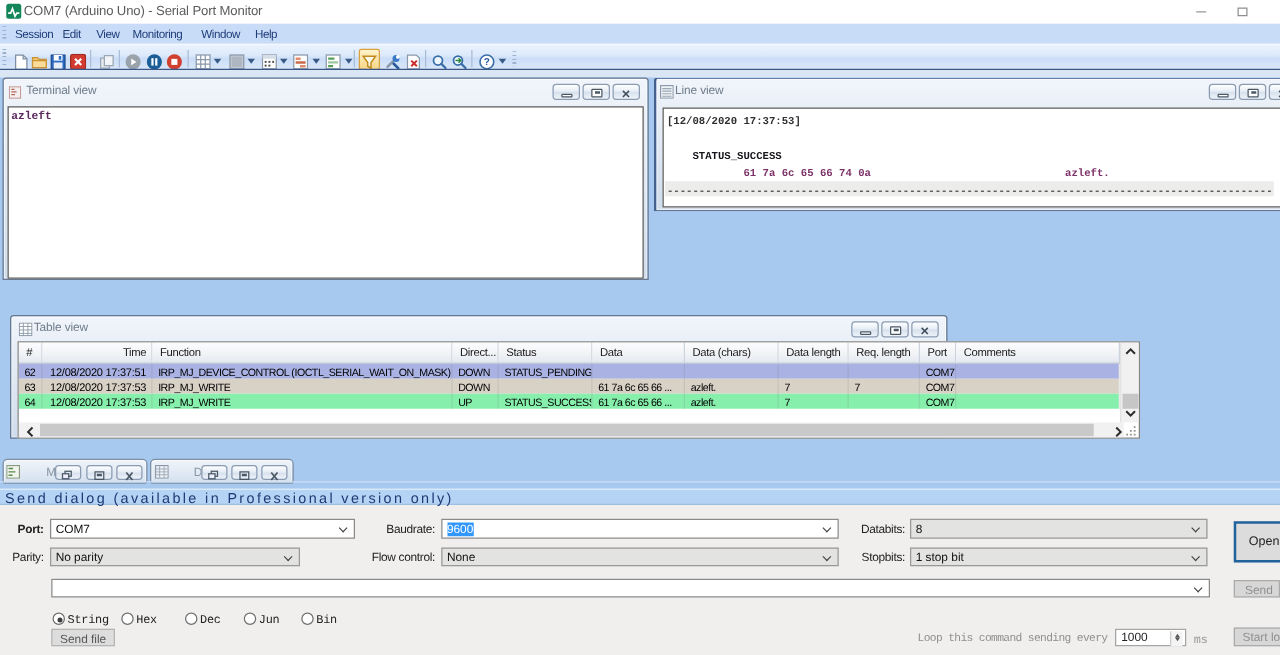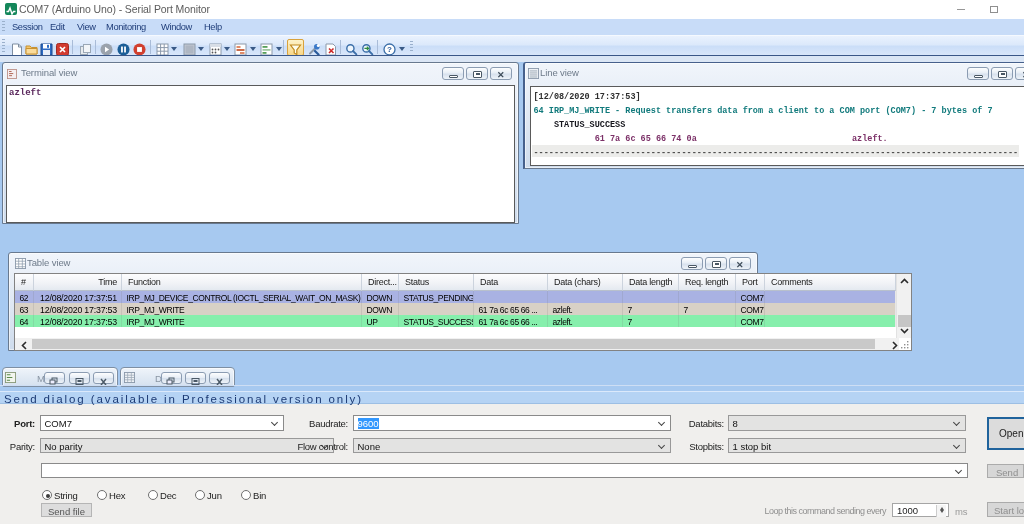--- a/index.html
+++ b/index.html
@@ -75,21 +75,21 @@
 #form { left:0; top:404px; width:1024px; height:120px; background:#f0efed; }
 .lbl { position:absolute; font-size:9.5px; letter-spacing:-0.25px; color:#222; text-align:right; }
 .combo { position:absolute; height:15px; border:1px solid #8a8a8a; font-size:9.5px; color:#111; padding:2px 0 0 3.5px; }
 .combo .chev { position:absolute; right:5px; top:4px; width:6px; height:6px; }
 .chev:before { content:""; position:absolute; left:0; top:0; width:4px; height:4px; border-right:1.3px solid #444; border-bottom:1.3px solid #444; transform:rotate(45deg); }
 .cwhite { background:#fff; }
 .cgray { background:#e3e3e2; border-color:#999; }
 .btn { position:absolute; background:#d7d7d7; border:1px solid #ababab; font-size:9.5px; color:#8f8f8f; text-align:center; }
 .radio { position:absolute; width:10px; height:10px; border:1px solid #6f6f6f; border-radius:50%; background:#fff; }
 .radio.sel:after { content:""; position:absolute; left:2.5px; top:2.5px; width:4px; height:4px; border-radius:50%; background:#3c3c3c; }
-.rlabel { position:absolute; font-size:9.5px; letter-spacing:-0.2px; color:#222; }
+.rlabel { position:absolute; font-size:9.5px; letter-spacing:-0.2px; color:#222;font-family:Liberation Mono, monospace; }
 </style>
 </head>
 <body>
 <div id="root">
 
   <div class="abs" id="titlebar"></div>
   <div class="abs" id="appicon">
     <svg width="12" height="12" viewBox="0 0 12 12">
         <polyline points="1.5,6.5 3.5,6.5 5,3 7,9 8.5,6.5 10.5,6.5" fill="none" stroke="#fff" stroke-width="1.4"></polyline>
       </svg>
@@ -273,21 +273,20 @@
         </div>
       <div class="cw-btn">
           <div class="g-max"></div>
         </div>
       <div class="cw-btn">
           <div class="g-x">✕</div>
         </div>
     </div>
     <div class="cw-content" id="lv-content">
       <div class="lvline" style="top:5px; color:#2e2e2e;">[12/08/2020 17:37:53]</div>
-      <div class="lvline" style="top:19px; color:#117a7c;">64 IRP_MJ_WRITE - Request transfers data from a client to a COM port (COM7) - 7 bytes of 7</div>
       <div class="lvline" style="top:33px; color:#16161d;">    STATUS_SUCCESS</div>
       <div class="lvline" style="top:47px; color:#7c3168;">            61 7a 6c 65 66 74 0a</div>
       <div class="lvline" style="top:47px; left:321px; color:#7c3168;">azleft.</div>
       <div id="lv-band"></div>
       <div class="lvline" style="top:61px; color:#4a4a4a;">-----------------------------------------------------------------------------------------------</div>
     </div>
   </div>
 
   <div class="cw" id="tview">
     <svg class="abs" style="left:6px; top:5px; width:11px; height:11px;" viewBox="0 0 12 12">
@@ -438,21 +437,21 @@
   <div class="abs" id="form"></div>
 
   <div class="lbl" style="left:0; top:418px; width:35px; font-weight:bold;">Port:</div>
   <div class="combo cwhite" style="left:40px; top:415px; width:244px; height:16px;">COM7<span class="chev"></span></div>
   <div class="lbl" style="left:248px; top:418px; width:100px;">Baudrate:</div>
   <div class="combo cwhite" style="left:353px; top:415px; width:318px; height:16px;"><span style="background:#3297fd; color:#fff;">9600</span><span class="chev"></span></div>
   <div class="lbl" style="left:624px; top:418px; width:100px;">Databits:</div>
   <div class="combo cgray" style="left:728px; top:415px; width:238px; height:16px;">8<span class="chev"></span></div>
 
   <div class="lbl" style="left:0; top:441px; width:35px;">Parity:</div>
-  <div class="combo cgray" style="left:40px; top:438px; width:294px;">No parity<span class="chev"></span></div>
+  <div class="combo cgray" style="left:40px; top:438px; width:200px;">No parity<span class="chev"></span></div>
   <div class="lbl" style="left:248px; top:441px; width:100px;">Flow control:</div>
   <div class="combo cgray" style="left:353px; top:438px; width:318px;">None<span class="chev"></span></div>
   <div class="lbl" style="left:624px; top:441px; width:100px;">Stopbits:</div>
   <div class="combo cgray" style="left:728px; top:438px; width:238px;">1 stop bit<span class="chev"></span></div>
 
   <div class="abs" style="left:987px; top:417px; width:55px; height:33px; background:#dcdcdc; border:2px solid #20639c; font-size:10px; color:#222; text-align:left; padding:9px 0 0 10px;">Open</div>
 
   <div class="combo cwhite" style="left:41px; top:463px; width:927px; height:15px;">
       <span class="chev" style="top:3.5px;"></span>
     </div>

